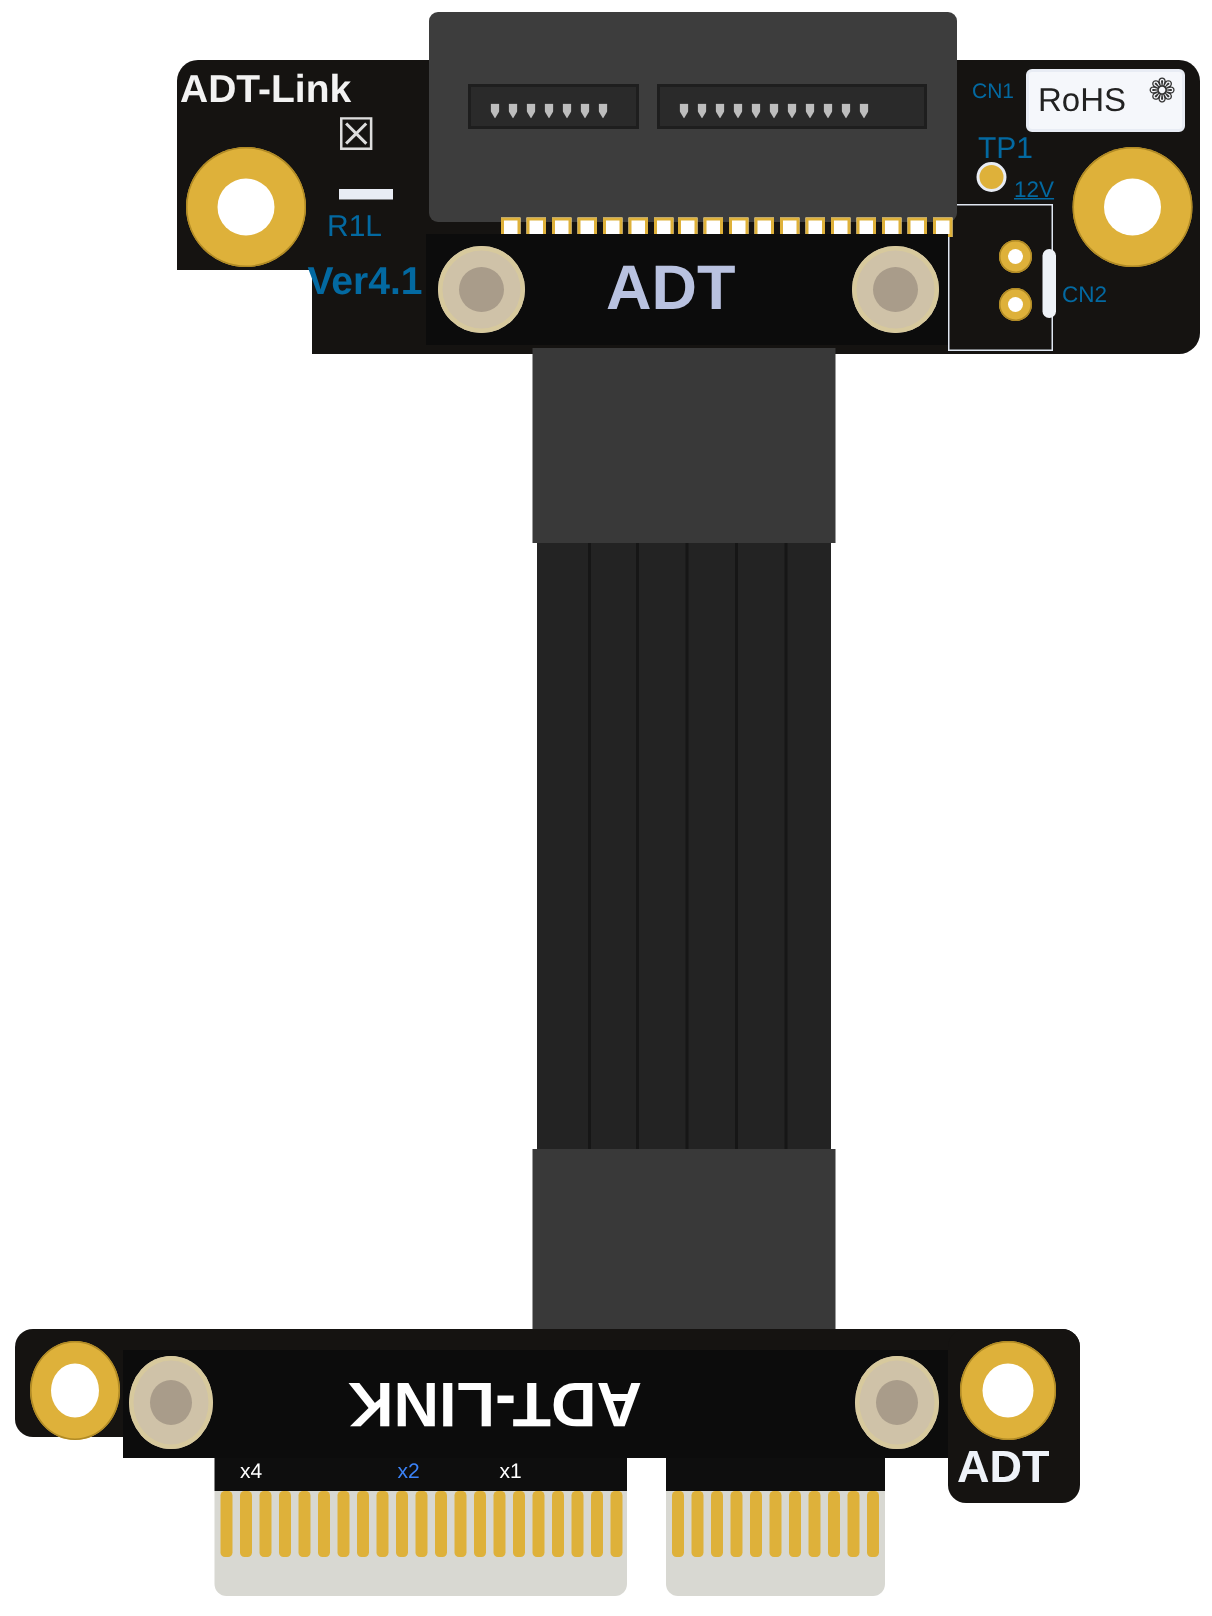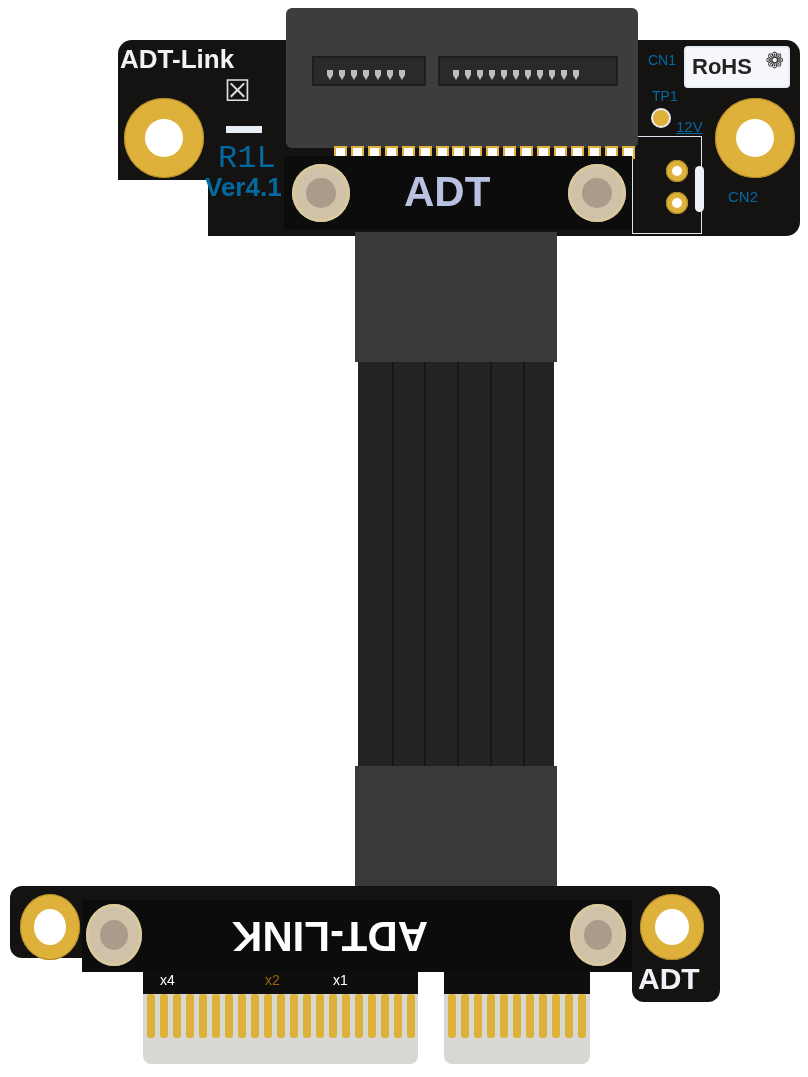--- a/index.html
+++ b/index.html
@@ -32,47 +32,47 @@
 </head>
 <body>
 
 <div class="abs top-pcb"></div>
 <div class="abs top-notch"></div>
 <div class="abs" style="left:208px;top:180px;width:60px;height:56px;background:#151311;"></div>
 
 <div class="abs lbl" style="left:120px;top:44px;font-size:26px;">ADT-Link</div>
 <div class="abs" style="left:224px;top:76px;font-size:30px;color:#ddd;line-height:1;">☒</div>
 <div class="abs" style="left:226px;top:126px;width:36px;height:7px;background:#e8ecf4;"></div>
-<div class="abs silk" style="left:218px;top:140px;font-size:32px;font-family:Liberation Mono, monospace;">R1L</div>
+<div class="abs silk" style="left:218px;top:140px;font-size:20px;">R1L</div>
 <div class="abs silk lbl" style="left:205px;top:172px;font-size:26px;">Ver4.1</div>
 
 <div class="abs pad" style="left:124px;top:98px;width:80px;height:80px;">
     <div class="hole" style="left:21px;top:21px;width:38px;height:38px;"></div>
   </div>
 <div class="abs pad" style="left:715px;top:98px;width:80px;height:80px;">
     <div class="hole" style="left:21px;top:21px;width:38px;height:38px;"></div>
   </div>
 
 <div class="abs silk" style="left:648px;top:52px;font-size:14px;">CN1</div>
 <div class="abs" style="left:684px;top:46px;width:102px;height:38px;border:2px solid #e8ecf4;border-radius:4px;background:#f5f7fb;">
-  <span style="position:absolute;left:6px;top:6px;font-size:22px;color:#222;font-weight:bold;">RoHS</span>
+  <span style="position:absolute;left:6px;top:6px;font-size:22px;color:#222;font-weight:normal;">RoHS</span>
   <span style="position:absolute;right:4px;top:0;font-size:22px;color:#333;">❁</span>
 </div>
-<div class="abs silk" style="left:652px;top:88px;font-size:14px;">TP1</div>
+<div class="abs silk" style="left:652px;top:88px;font-size:20px;">TP1</div>
 <div class="abs" style="left:651px;top:108px;width:16px;height:16px;border-radius:50%;border:2px solid #e8ecf4;background:#deb13a;"></div>
 <div class="abs silk" style="left:676px;top:118px;font-size:15px;text-decoration:underline;">12V</div>
 <div class="abs" style="left:632px;top:136px;width:68px;height:96px;border:1.5px solid #dfe6f1;"></div>
 <div class="abs pad" style="left:666px;top:160px;width:22px;height:22px;">
     <div class="hole" style="left:6px;top:6px;width:10px;height:10px;"></div>
   </div>
 <div class="abs pad" style="left:666px;top:192px;width:22px;height:22px;">
     <div class="hole" style="left:6px;top:6px;width:10px;height:10px;"></div>
   </div>
 <div class="abs" style="left:695px;top:166px;width:9px;height:46px;border-radius:5px;background:#eef2f7;"></div>
-<div class="abs silk" style="left:728px;top:188px;font-size:15px;">CN2</div>
+<div class="abs silk" style="left:708px;top:188px;font-size:15px;">CN2</div>
 
 <div class="abs slot"></div>
 <div class="abs slot-window" style="left:312px;top:56px;width:110px;height:26px;">
   <div style="padding:8px 0 0 10px;white-space:nowrap;"><span class="pin"></span><span class="pin"></span><span class="pin"></span><span class="pin"></span><span class="pin"></span><span class="pin"></span><span class="pin"></span></div>
 </div>
 <div class="abs slot-window" style="left:438px;top:56px;width:176px;height:26px;">
   <div style="padding:8px 0 0 10px;white-space:nowrap;"><span class="pin"></span><span class="pin"></span><span class="pin"></span><span class="pin"></span><span class="pin"></span><span class="pin"></span><span class="pin"></span><span class="pin"></span><span class="pin"></span><span class="pin"></span><span class="pin"></span></div>
 </div>
 <div class="abs" style="left:332px;top:145px;white-space:nowrap;"><span class="solder"></span><span class="solder"></span><span class="solder"></span><span class="solder"></span><span class="solder"></span><span class="solder"></span><span class="solder"></span></div>
 <div class="abs" style="left:450px;top:145px;white-space:nowrap;"><span class="solder"></span><span class="solder"></span><span class="solder"></span><span class="solder"></span><span class="solder"></span><span class="solder"></span><span class="solder"></span><span class="solder"></span><span class="solder"></span><span class="solder"></span><span class="solder"></span></div>
@@ -110,21 +110,21 @@
 <div class="abs" style="left:232px;top:912px;font-size:42px;font-weight:bold;color:#ffffff;transform:rotate(180deg);">ADT-LINK</div>
 <div class="abs nut" style="left:86px;top:904px;width:56px;height:62px;">
     <div class="core" style="left:14px;top:16px;width:28px;height:30px;"></div>
   </div>
 <div class="abs nut" style="left:570px;top:904px;width:56px;height:62px;">
     <div class="core" style="left:14px;top:16px;width:28px;height:30px;"></div>
   </div>
 
 <div class="abs" style="left:143px;top:972px;width:275px;height:22px;background:#0e0e0e;"></div>
 <div class="abs" style="left:160px;top:972px;font-size:14px;color:#fff;">x4</div>
-<div class="abs" style="left:265px;top:972px;font-size:14px;color:#a16207;">x2</div>
+<div class="abs" style="left:265px;top:972px;font-size:14px;color:#3b82f6;">x2</div>
 <div class="abs" style="left:333px;top:972px;font-size:14px;color:#fff;">x1</div>
 <div class="abs" style="left:444px;top:972px;width:146px;height:22px;background:#0e0e0e;"></div>
 
 <div class="abs edge" style="left:143px;top:994px;width:275px;height:70px;">
   <div style="padding:0 0 0 4px;white-space:nowrap;"><span class="finger"></span><span class="finger"></span><span class="finger"></span><span class="finger"></span><span class="finger"></span><span class="finger"></span><span class="finger"></span><span class="finger"></span><span class="finger"></span><span class="finger"></span><span class="finger"></span><span class="finger"></span><span class="finger"></span><span class="finger"></span><span class="finger"></span><span class="finger"></span><span class="finger"></span><span class="finger"></span><span class="finger"></span><span class="finger"></span><span class="finger"></span></div>
 </div>
 <div class="abs edge" style="left:444px;top:994px;width:146px;height:70px;">
   <div style="padding:0 0 0 4px;white-space:nowrap;"><span class="finger"></span><span class="finger"></span><span class="finger"></span><span class="finger"></span><span class="finger"></span><span class="finger"></span><span class="finger"></span><span class="finger"></span><span class="finger"></span><span class="finger"></span><span class="finger"></span></div>
 </div>
 

